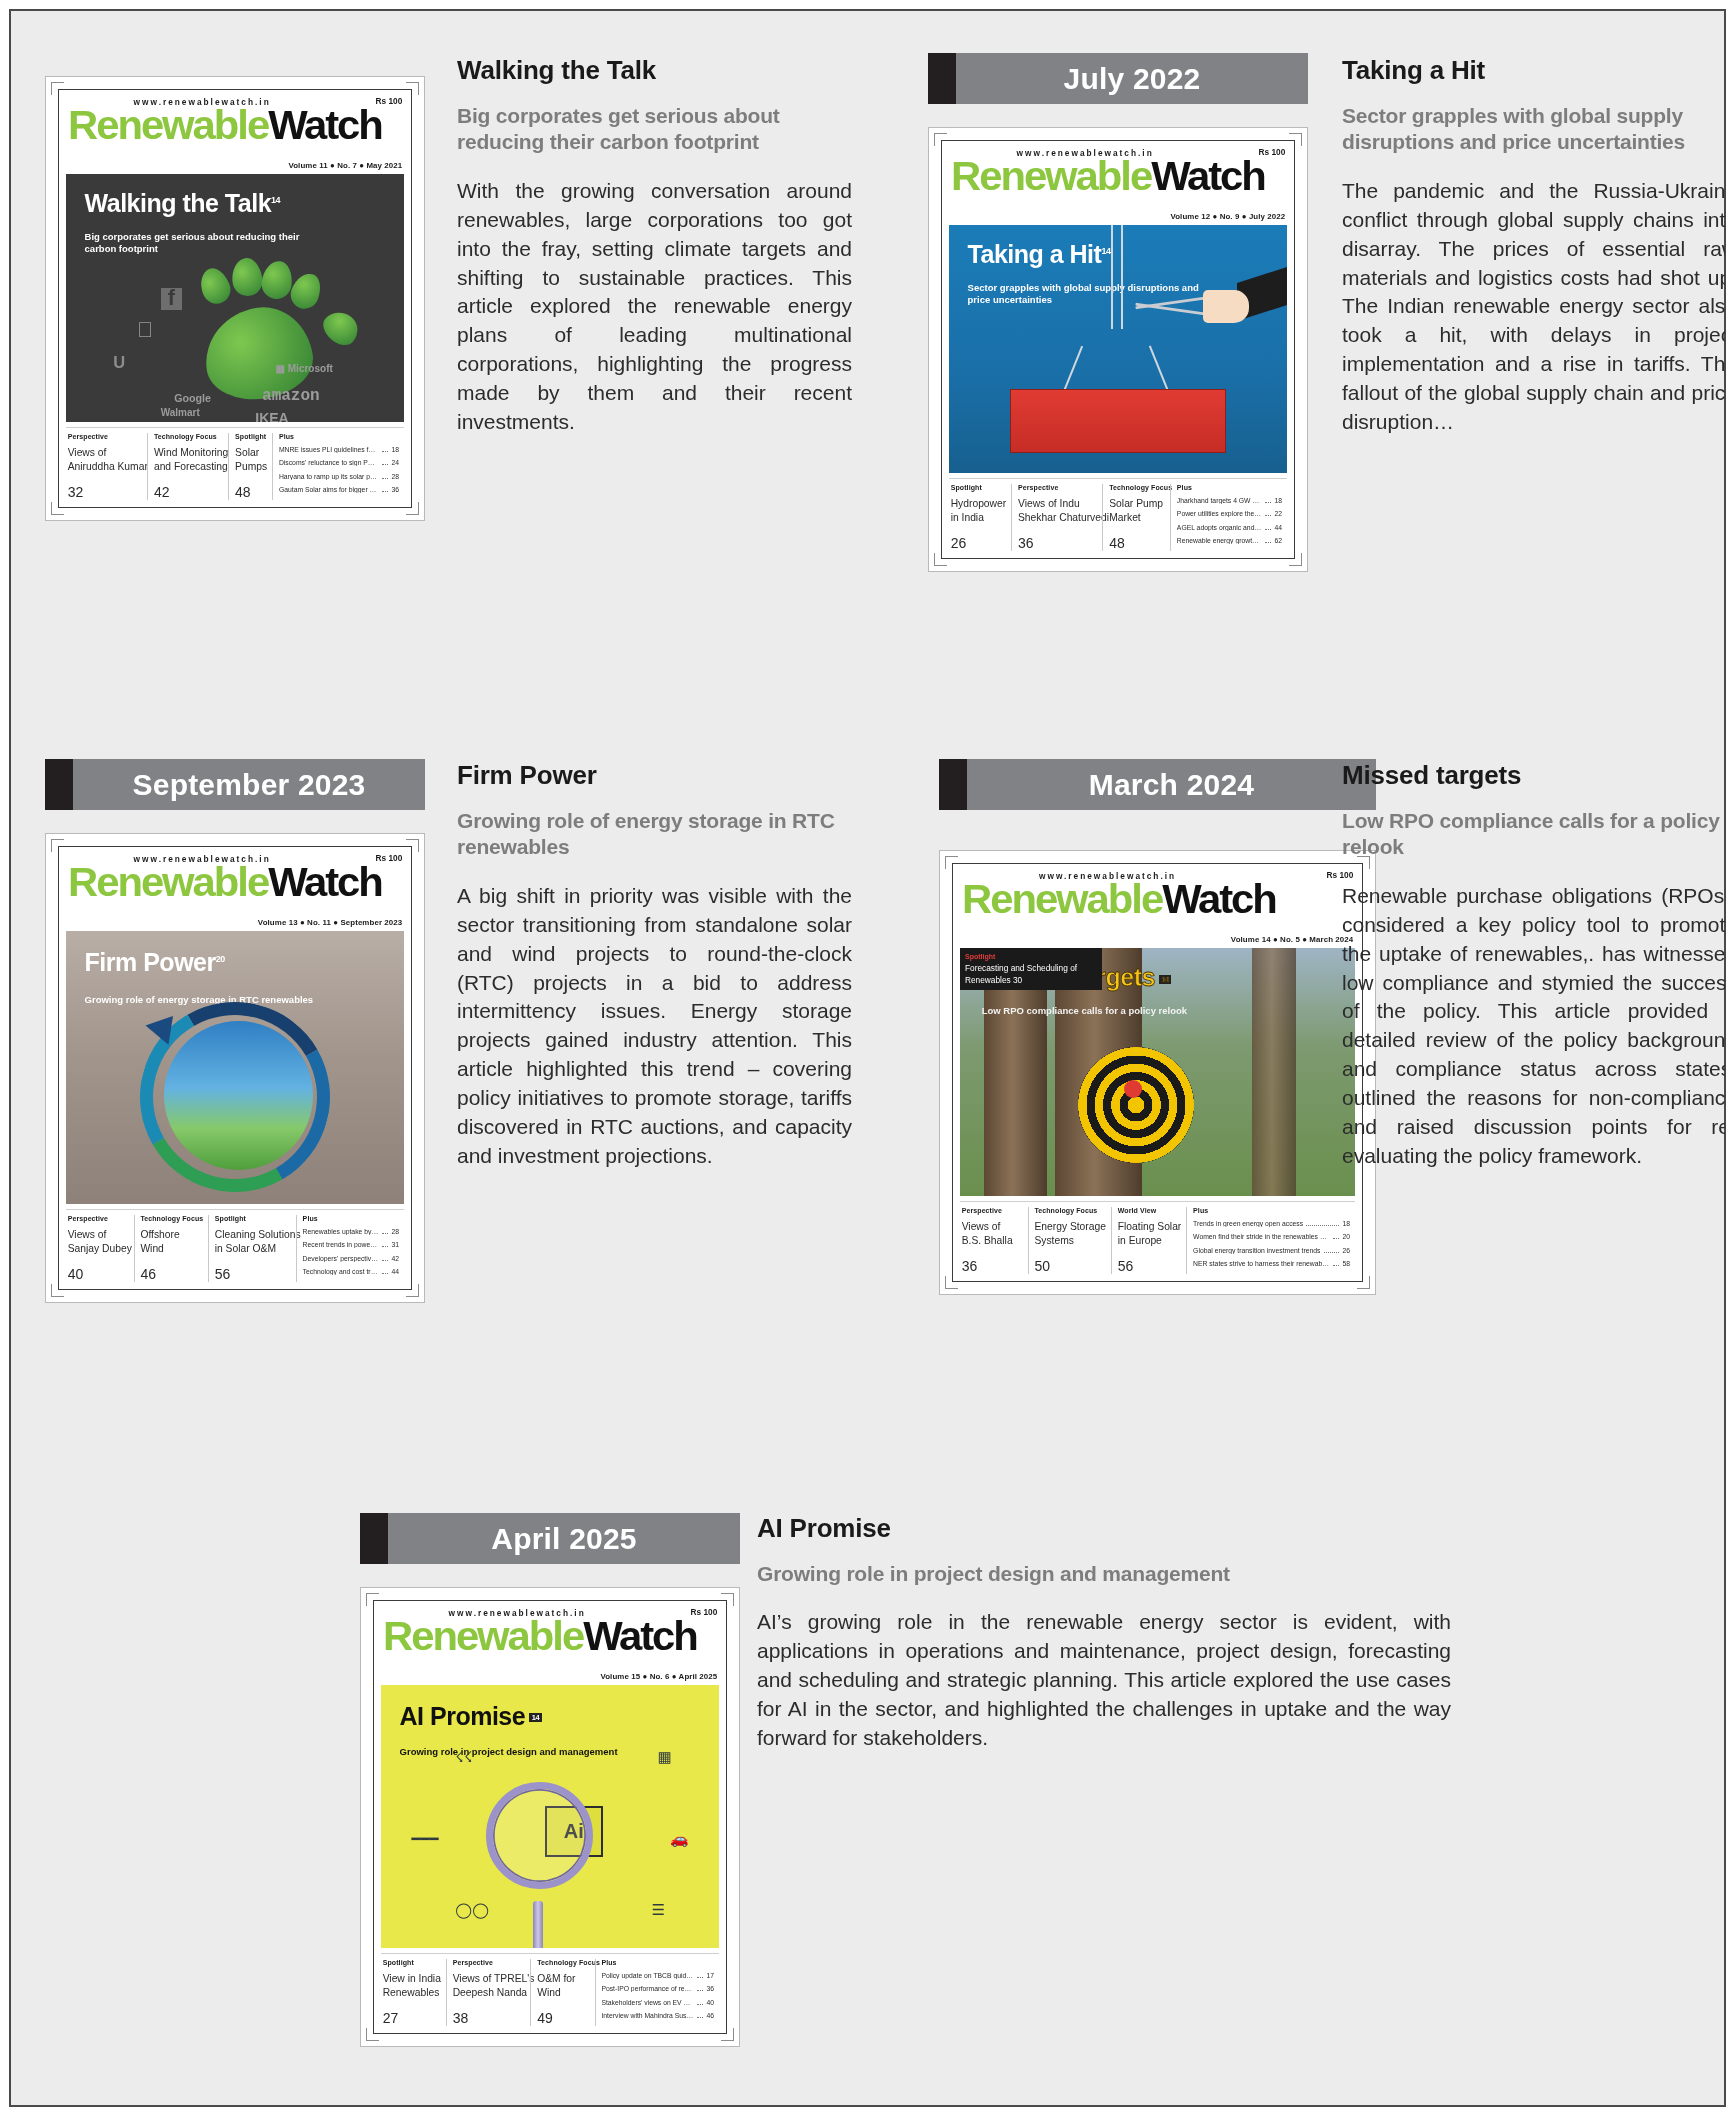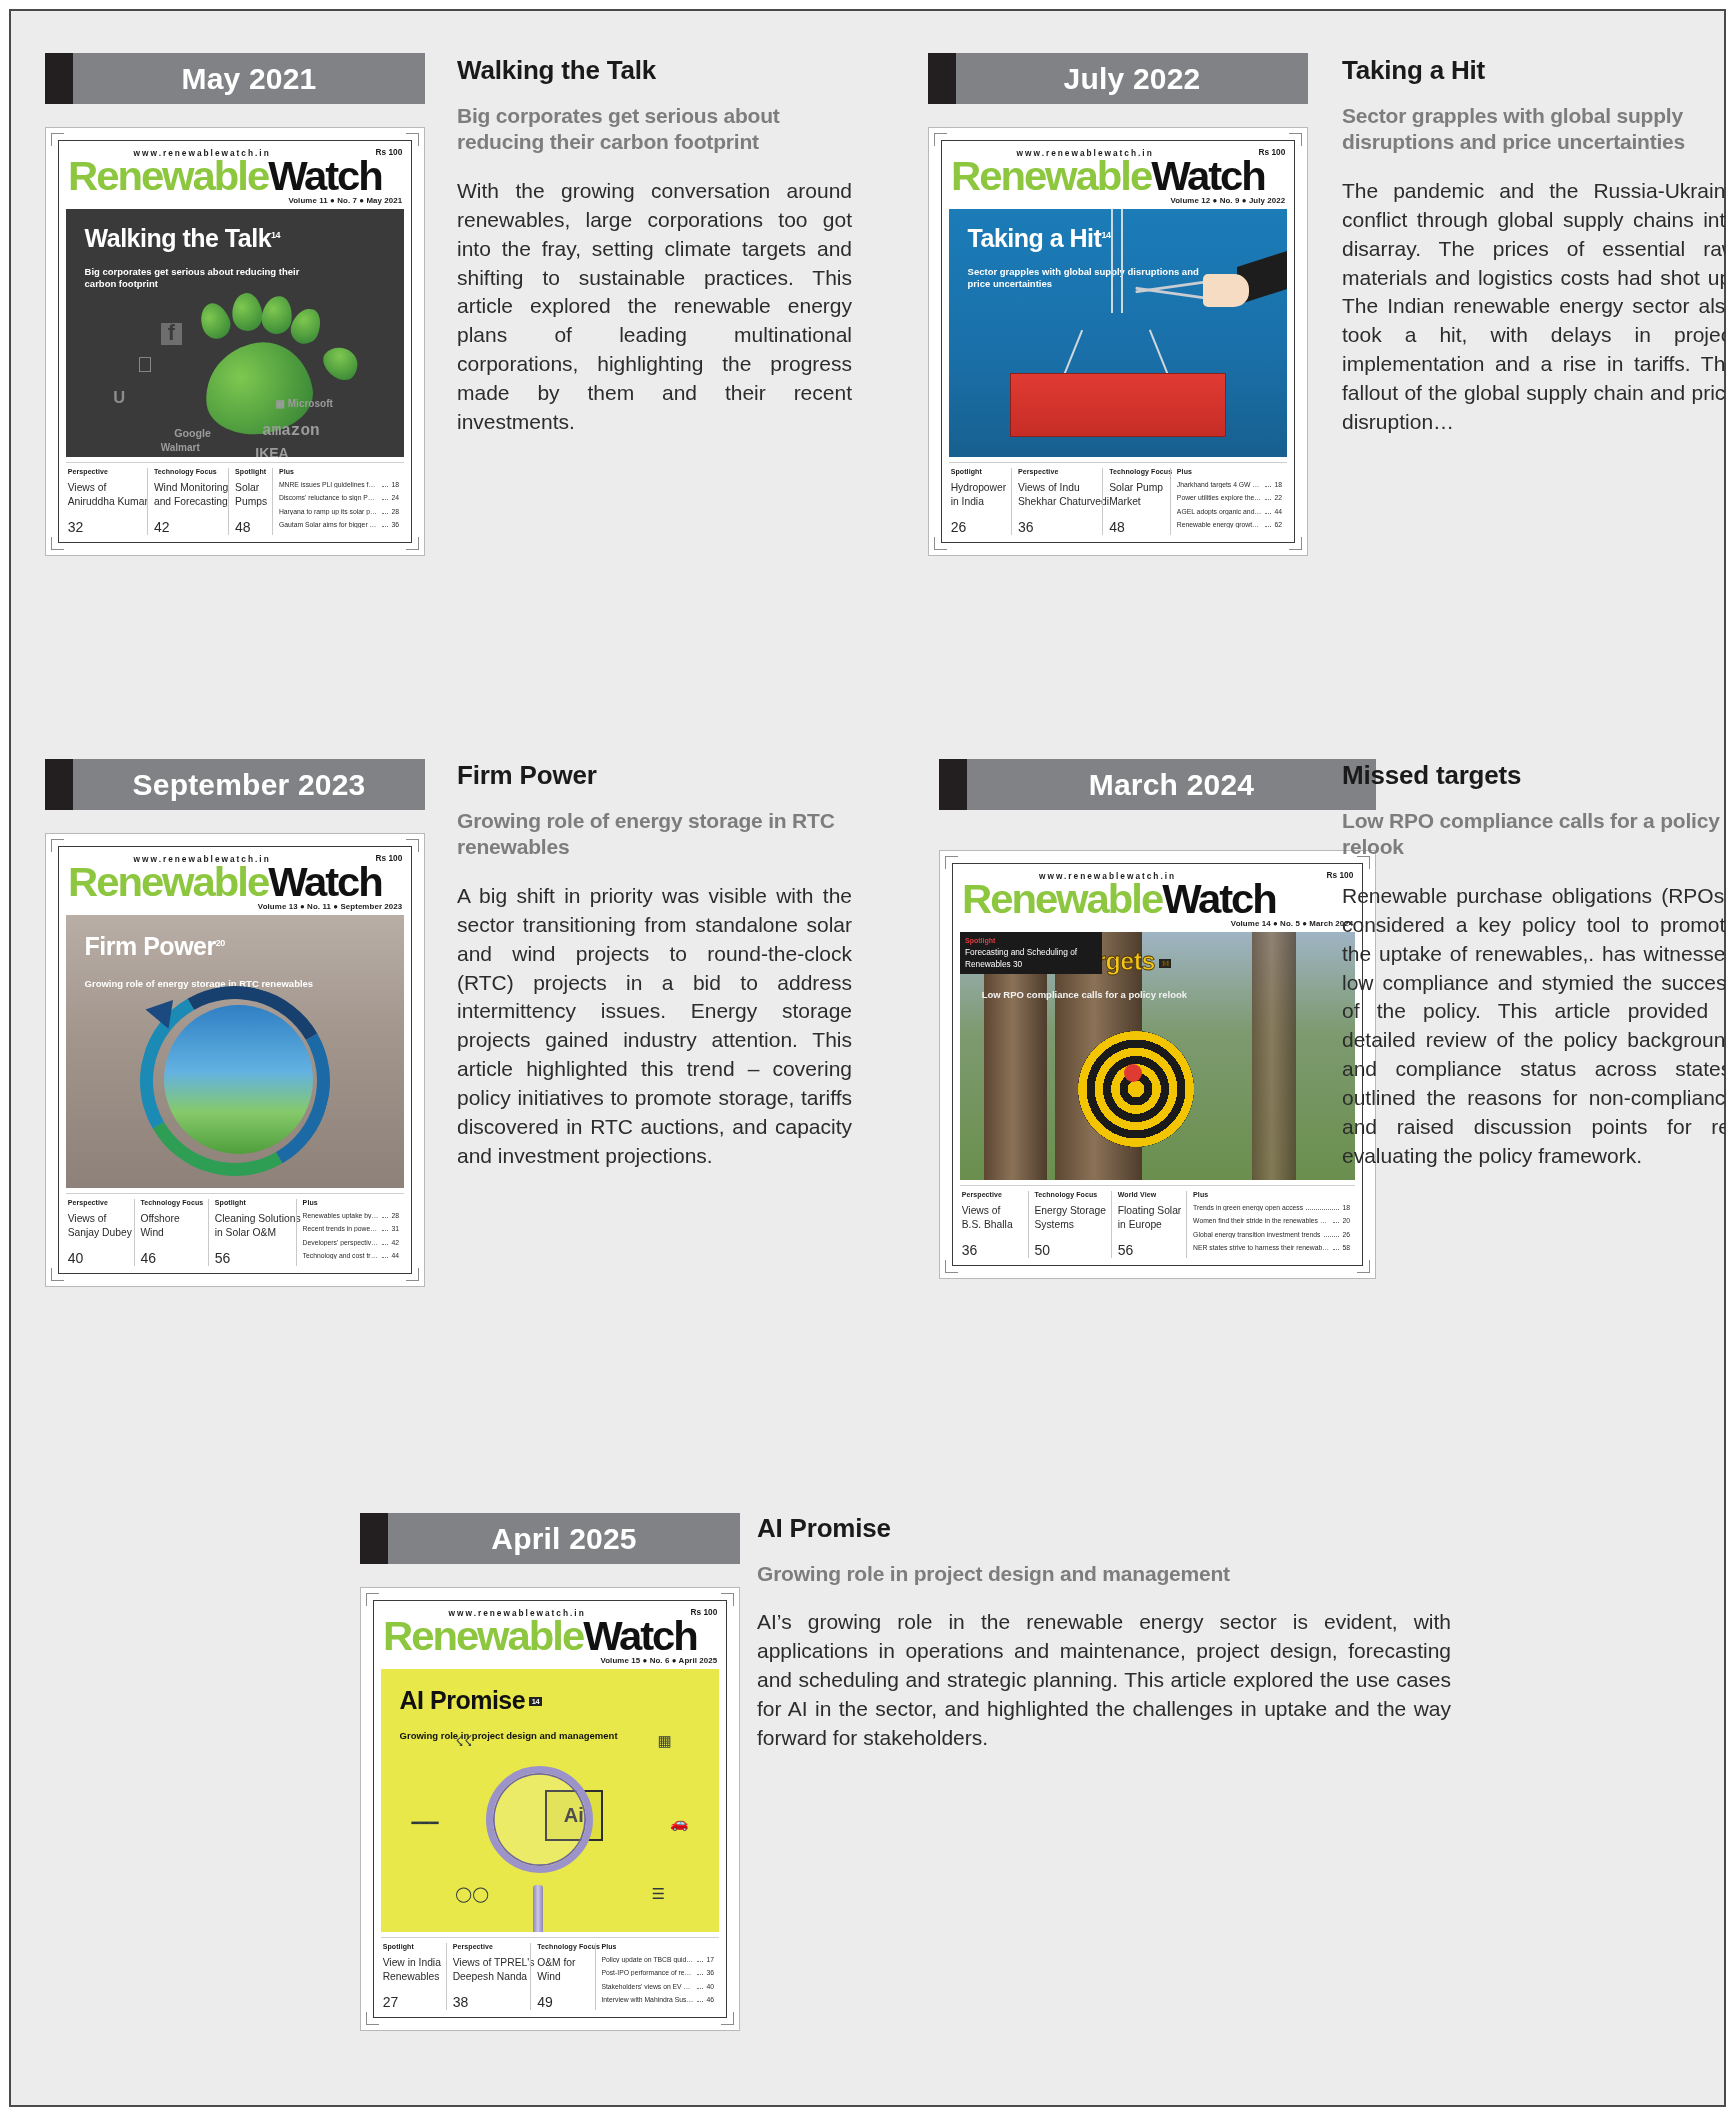--- a/index.html
+++ b/index.html
@@ -80,21 +80,21 @@
     font-size: 41px; font-weight: bold; line-height: .95;
     letter-spacing: -2px; white-space: nowrap;
     font-family: "Liberation Sans", sans-serif;
     transform: scaleX(1.02); transform-origin: left;
     margin-top: 6.6px;
   }
   .mh-title .g { color: #8dc63f; }
   .mh-title .k { color: #111111; }
   .mh-vol {
     text-align: right; font-size: 7.9px; font-weight: bold;
-    color: #1b1b1b; margin-top: 0; letter-spacing: 0.1px;
+    color: #1b1b1b; margin-top: 16px; letter-spacing: 0.1px;
   }
 
   
   .art { position: relative; overflow: hidden; margin-top: 4.1px; }
   .art .ctitle {
     position: absolute; left: 5.5%; top: 7%;
     font-size: 25px; font-weight: bold; line-height: 1;
     letter-spacing: -0.5px;
   }
   .art .ctitle .pg { font-size: 9px; vertical-align: super; font-weight: bold; }
@@ -220,26 +220,20 @@
     -webkit-hyphens: auto; hyphens: auto;
   }
 </style>
 </head>
 <body>
 
 <div class="page">
 <div class="inner">
 
   <div class="entry" style="left:20px; top:28px; width:380px;">
-    <div class="banner">
-      <div class="tab"></div>
-      <div class="bar">
-        <span>May 2021</span>
-      </div>
-    </div>
     <div class="cover-outer">
       <div class="crop tl"></div>
       <div class="crop tr"></div>
       <div class="crop bl"></div>
       <div class="crop br"></div>
       <div class="cover">
         <div class="masthead">
           <div class="mh-url">www.renewablewatch.in</div>
           <div class="mh-price">Rs 100</div>
           <div class="mh-title"><span class="g">Renewable</span><span class="k">Watch</span></div>

